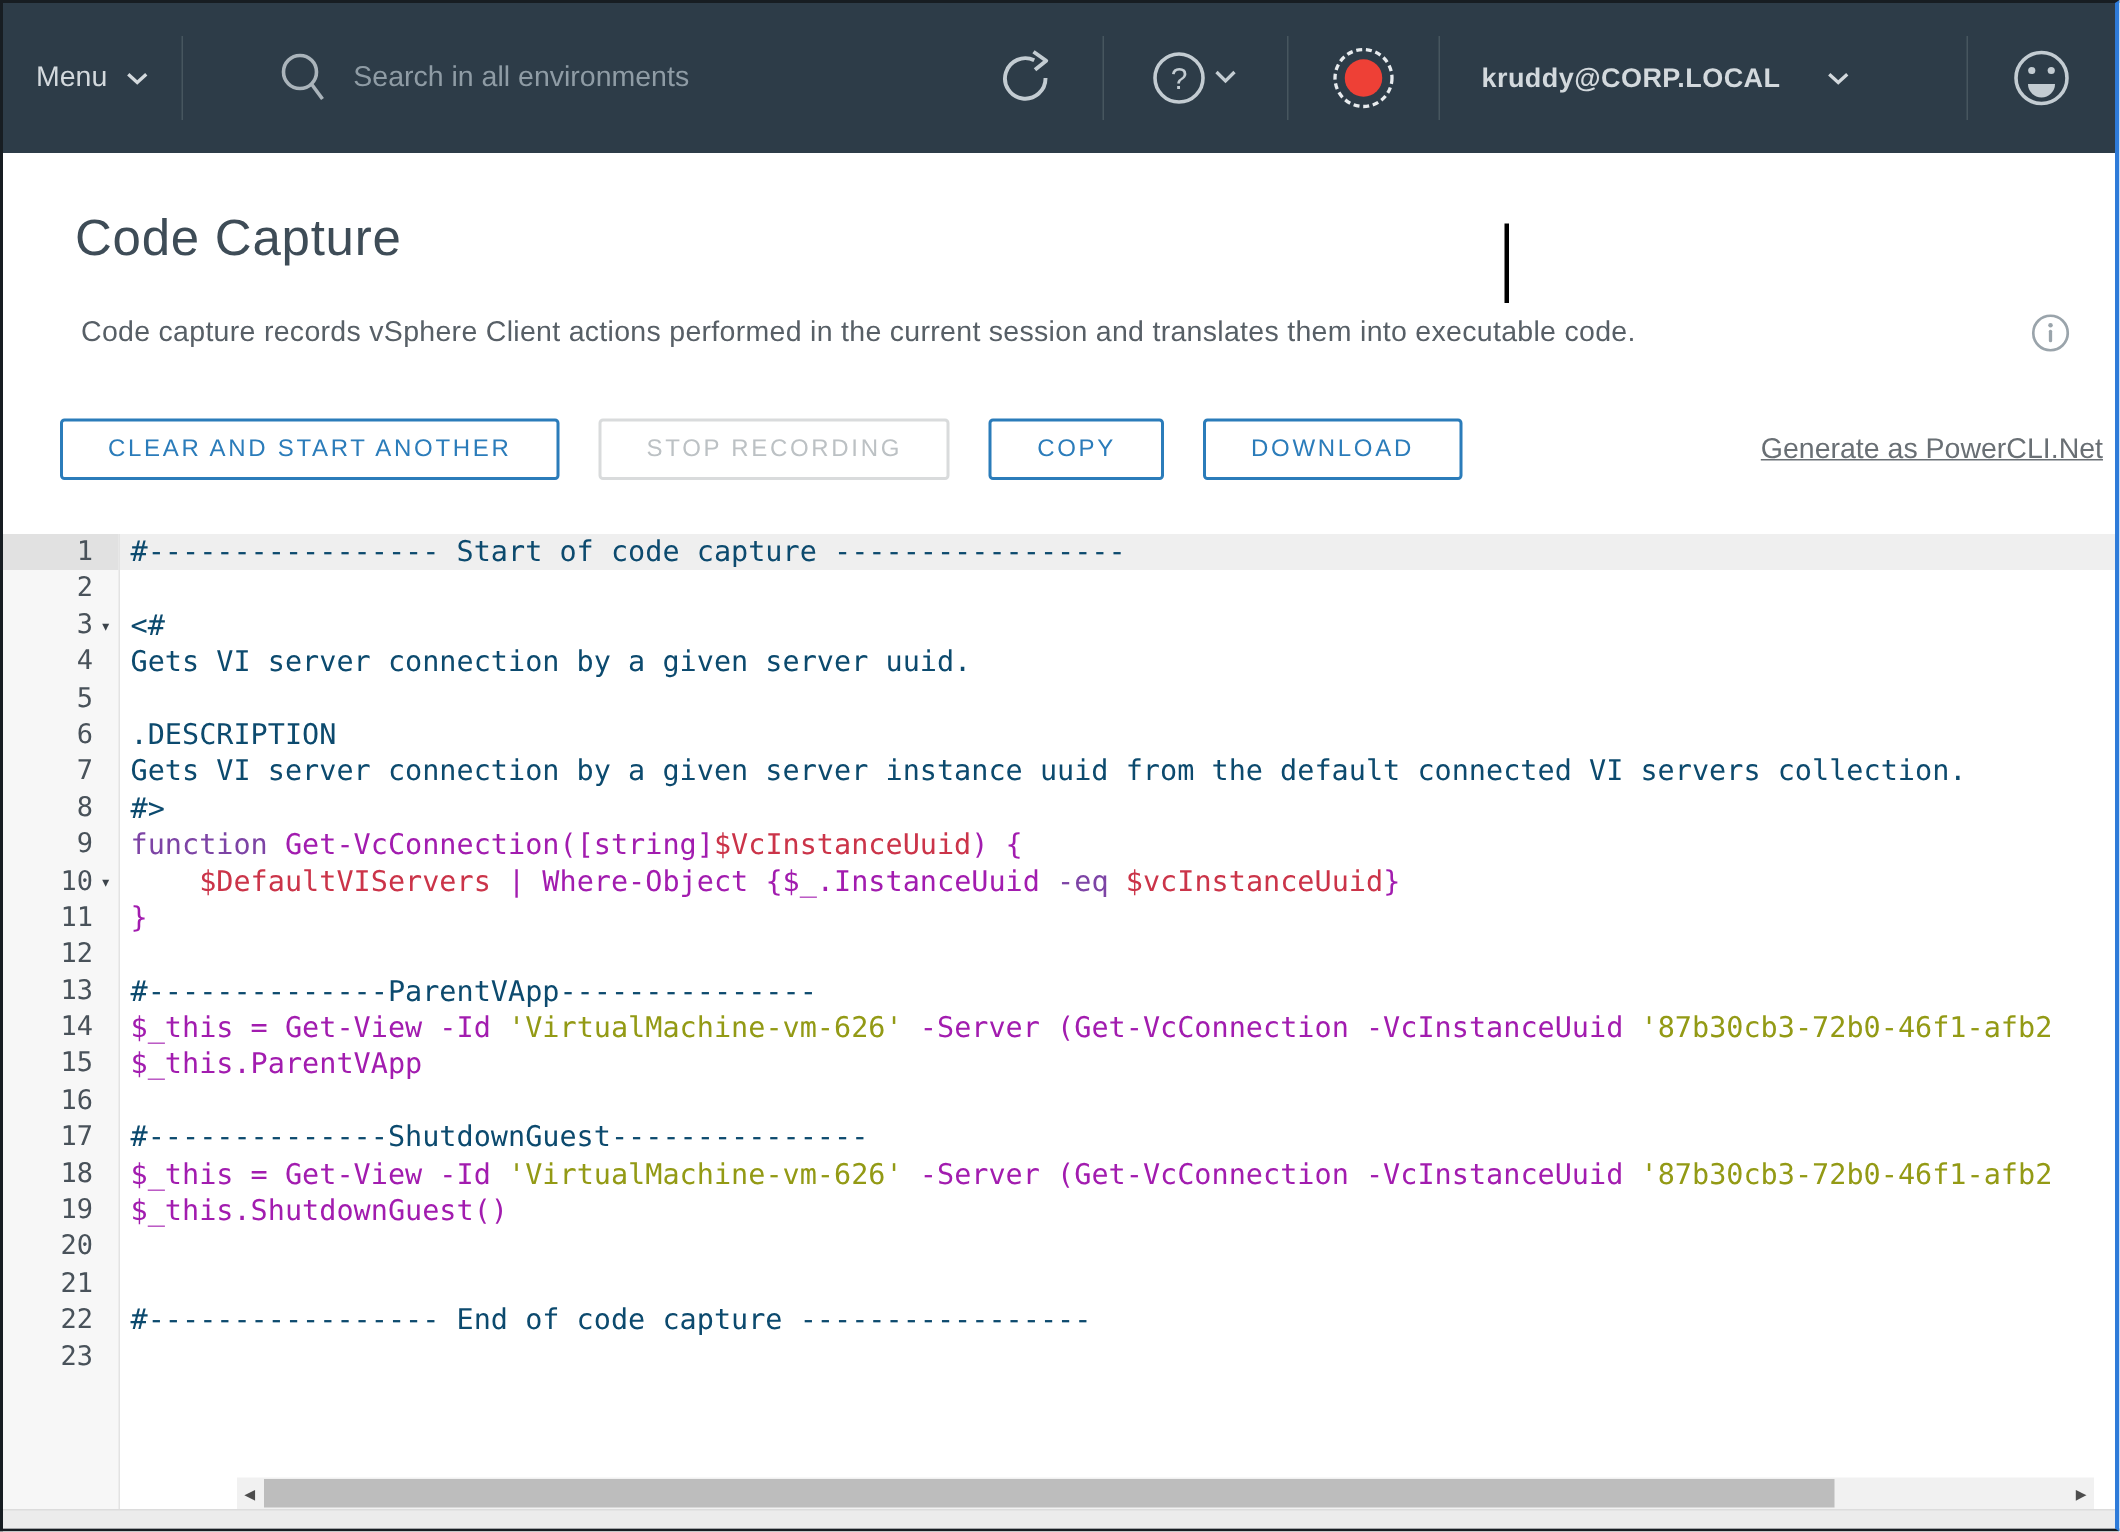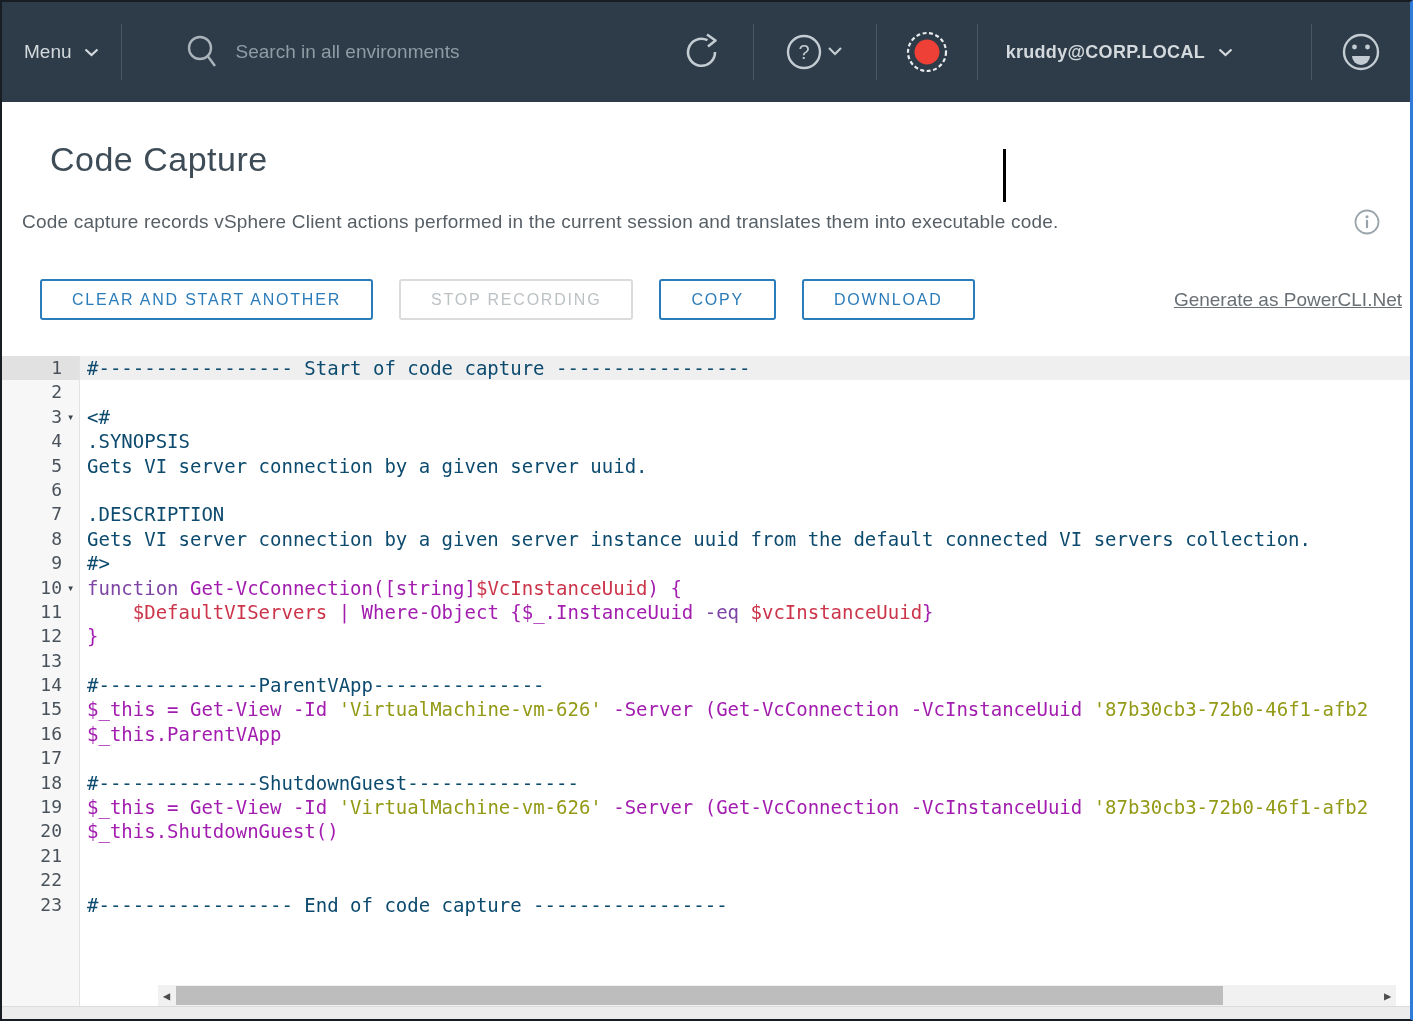--- a/index.html
+++ b/index.html
@@ -9,28 +9,28 @@
             overflow:hidden; display:flex; flex-direction:column; background:#fff; position:relative; }
 
   
   .navbar { height:100px; background:#2d3c48; display:flex; align-items:center; flex-shrink:0; }
   .nav-divider { width:1px; height:56px; background:#47565f; flex-shrink:0; }
   .menu-btn { display:flex; align-items:center; gap:12px; color:#d3d9dd; font-size:19px;
               padding:0 22px; cursor:pointer; } .spacer-b { width:62px; }
   .search-box { display:flex; align-items:center; gap:16px; color:#8f9ca5; font-size:19px; cursor:pointer; }
   .nav-right { display:flex; align-items:center; margin-left:auto; }
   .nav-icon { display:flex; align-items:center; justify-content:center; cursor:pointer; }
-  .user-menu { display:flex; align-items:center; gap:13px; color:#d3d9dd; font-size:18px;
+  .user-menu { display:flex; align-items:center; gap:31px; color:#d3d9dd; font-size:18px;
                font-weight:700; letter-spacing:.3px; cursor:pointer; }
   svg { display:block; }
 
   
   .content { flex:1; display:flex; flex-direction:column; overflow:hidden; }
   .page-title { margin:38px 0 0 48px; font-size:34px; font-weight:300; color:#3e4c57; letter-spacing:.5px; }
-  .desc-row { display:flex; align-items:center; margin:30px 30px 0 20px; }
+  .desc-row { display:flex; align-items:center; margin:30px 30px 0 52px; }
   .desc-text { font-size:19px; color:#575f66; letter-spacing:.2px; }
   .info-icon { margin-left:auto; cursor:pointer; }
   .caret-artifact { position:absolute; left:1001px; top:147px; width:3px; height:53px; background:#000; }
 
   
   .toolbar { display:flex; align-items:center; margin:44px 8px 0 38px;justify-content:center; }
   .btn { height:41px; border:2px solid #2b7cba; border-radius:3px; background:#fff; color:#2b7cba;
          font-family:"Liberation Sans", sans-serif; font-size:16px; font-weight:500;
          letter-spacing:1.8px; padding:0 30px; margin-right:26px; cursor:pointer; white-space:nowrap; }
   .btn.disabled { border-color:#d9dbdc; color:#bcc1c4; cursor:default; }
@@ -242,21 +242,20 @@
             <span class="foldcol"></span>
           </div>
           <div class="gutter-cell"></div>
           <div class="gutter-cell"></div>
         </div>
       <div class="code-area">
         <div id="code-lines">
             <div class="code-line active"><span class="tok-comment">#----------------- Start of code capture -----------------</span></div>
             <div class="code-line">&nbsp;</div>
             <div class="code-line"><span class="tok-comment">&lt;#</span></div>
-            <div class="code-line"><span class="tok-comment">.SYNOPSIS</span></div>
             <div class="code-line"><span class="tok-comment">Gets VI server connection by a given server uuid.</span></div>
             <div class="code-line">&nbsp;</div>
             <div class="code-line"><span class="tok-comment">.DESCRIPTION</span></div>
             <div class="code-line"><span class="tok-comment">Gets VI server connection by a given server instance uuid from the default connected VI servers collection.</span></div>
             <div class="code-line"><span class="tok-comment">#&gt;</span></div>
             <div class="code-line"><span class="tok-keyword">function</span><span class="tok-plain"> Get-VcConnection([string]</span><span class="tok-variable">$VcInstanceUuid</span><span class="tok-plain">) {</span></div>
             <div class="code-line"><span class="tok-plain">    </span><span class="tok-variable">$DefaultVIServers</span><span class="tok-plain"> | Where-Object {$_.InstanceUuid </span><span class="tok-keyword">-eq</span><span class="tok-plain"> </span><span class="tok-variable">$vcInstanceUuid</span><span class="tok-plain">}</span></div>
             <div class="code-line"><span class="tok-plain">}</span></div>
             <div class="code-line">&nbsp;</div>
             <div class="code-line"><span class="tok-comment">#--------------ParentVApp---------------</span></div>

